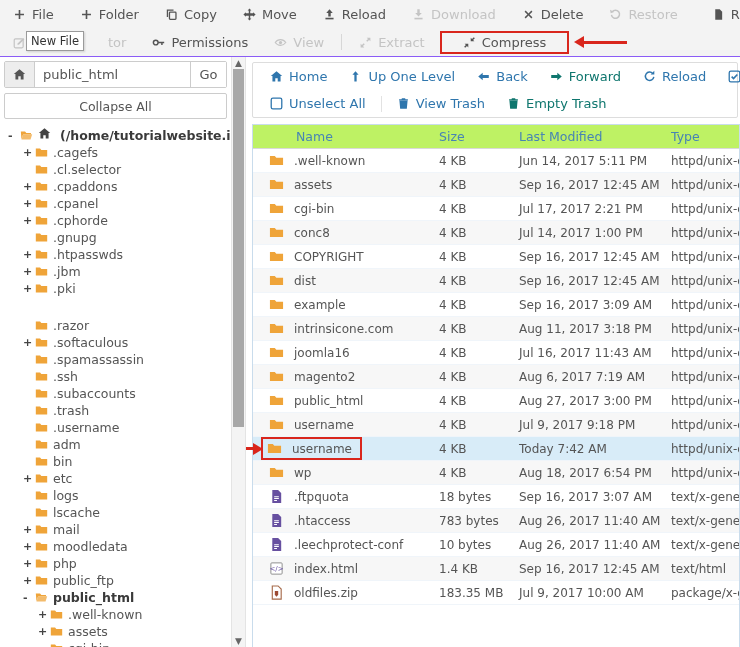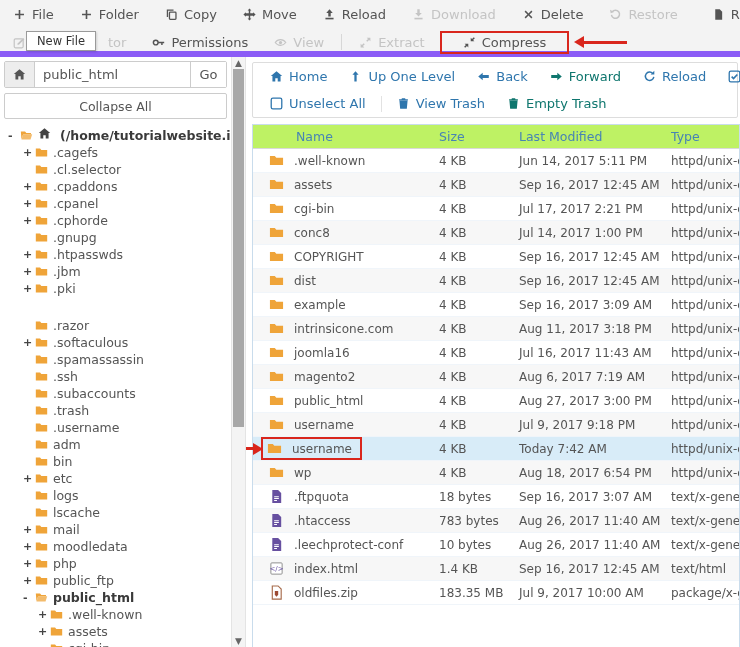--- a/index.html
+++ b/index.html
@@ -1,27 +1,27 @@
 <!DOCTYPE html>
 <html><head>
 <meta charset="utf-8">
 <style>
   * { box-sizing: border-box; margin: 0; padding: 0; }
   html,body { width: 740px; height: 647px; overflow: hidden; }
   body { font-family: "DejaVu Sans", "Liberation Sans", sans-serif; background: #fff; color: #555; position: relative; }
 
   
-  .topbar { height: 57px; background: #f3f3f3; border-bottom: 6px solid #8b5cf6; }
+  .topbar { height: 57px; background: #f3f3f3; border-bottom: 1px solid #8b5cf6; }
   .tbrow { height: 28px; display: flex; align-items: center; position: relative; }
   .tb-item { display: inline-flex; align-items: center; gap: 6px; padding: 0 13px; font-size: 13px; color: #545454; cursor: pointer; white-space: nowrap; }
   .tb-item.disabled { color: #c4c4c4; cursor: default; }
   .tb-div { width: 1px; height: 16px; background: #d7d7d7; margin: 0 4px; }
   .tb-item.gap .lbl { margin-left: 76px; }
   .ann-box { border: 2px solid #d9261c; padding: 2px 8px; display: inline-flex; align-items: center; gap: 6px; margin: 0 2px; }
-  .tooltip { position: absolute; left: 26px; top: 3px; background: #fff; border: 1px solid #9a9a9a; padding: 2px 10px; font-size: 11.5px; color: #333; z-index: 30; box-shadow: 1px 1px 2px rgba(0,0,0,.15); }
+  .tooltip { position: absolute; left: 26px; top: 3px; background: #fff; border: 1px solid #9a9a9a; padding: 2px 4px; font-size: 11.5px; color: #333; z-index: 30; box-shadow: 1px 1px 2px rgba(0,0,0,.15); }
 
   
   .harrow { position: relative; height: 3px; background: #d9261c; display: inline-block; }
   .harrow.pt-left::before { content:""; position: absolute; left: -9px; top: -4.5px; border-right: 10px solid #d9261c; border-top: 6px solid transparent; border-bottom: 6px solid transparent; }
   .harrow.pt-right::after { content:""; position: absolute; right: -9px; top: -4.5px; border-left: 10px solid #d9261c; border-top: 6px solid transparent; border-bottom: 6px solid transparent; }
 
   
   .main { display: flex; height: 590px; }
   .left-panel { width: 231px; padding: 4px; background: #fff; overflow: hidden; }
   .vscroll { width: 15px; background: #f4f4f4; border-left: 1px solid #e4e4e4; border-right: 1px solid #e4e4e4; position: relative; font-size: 9px; color: #666; text-align: center; }

